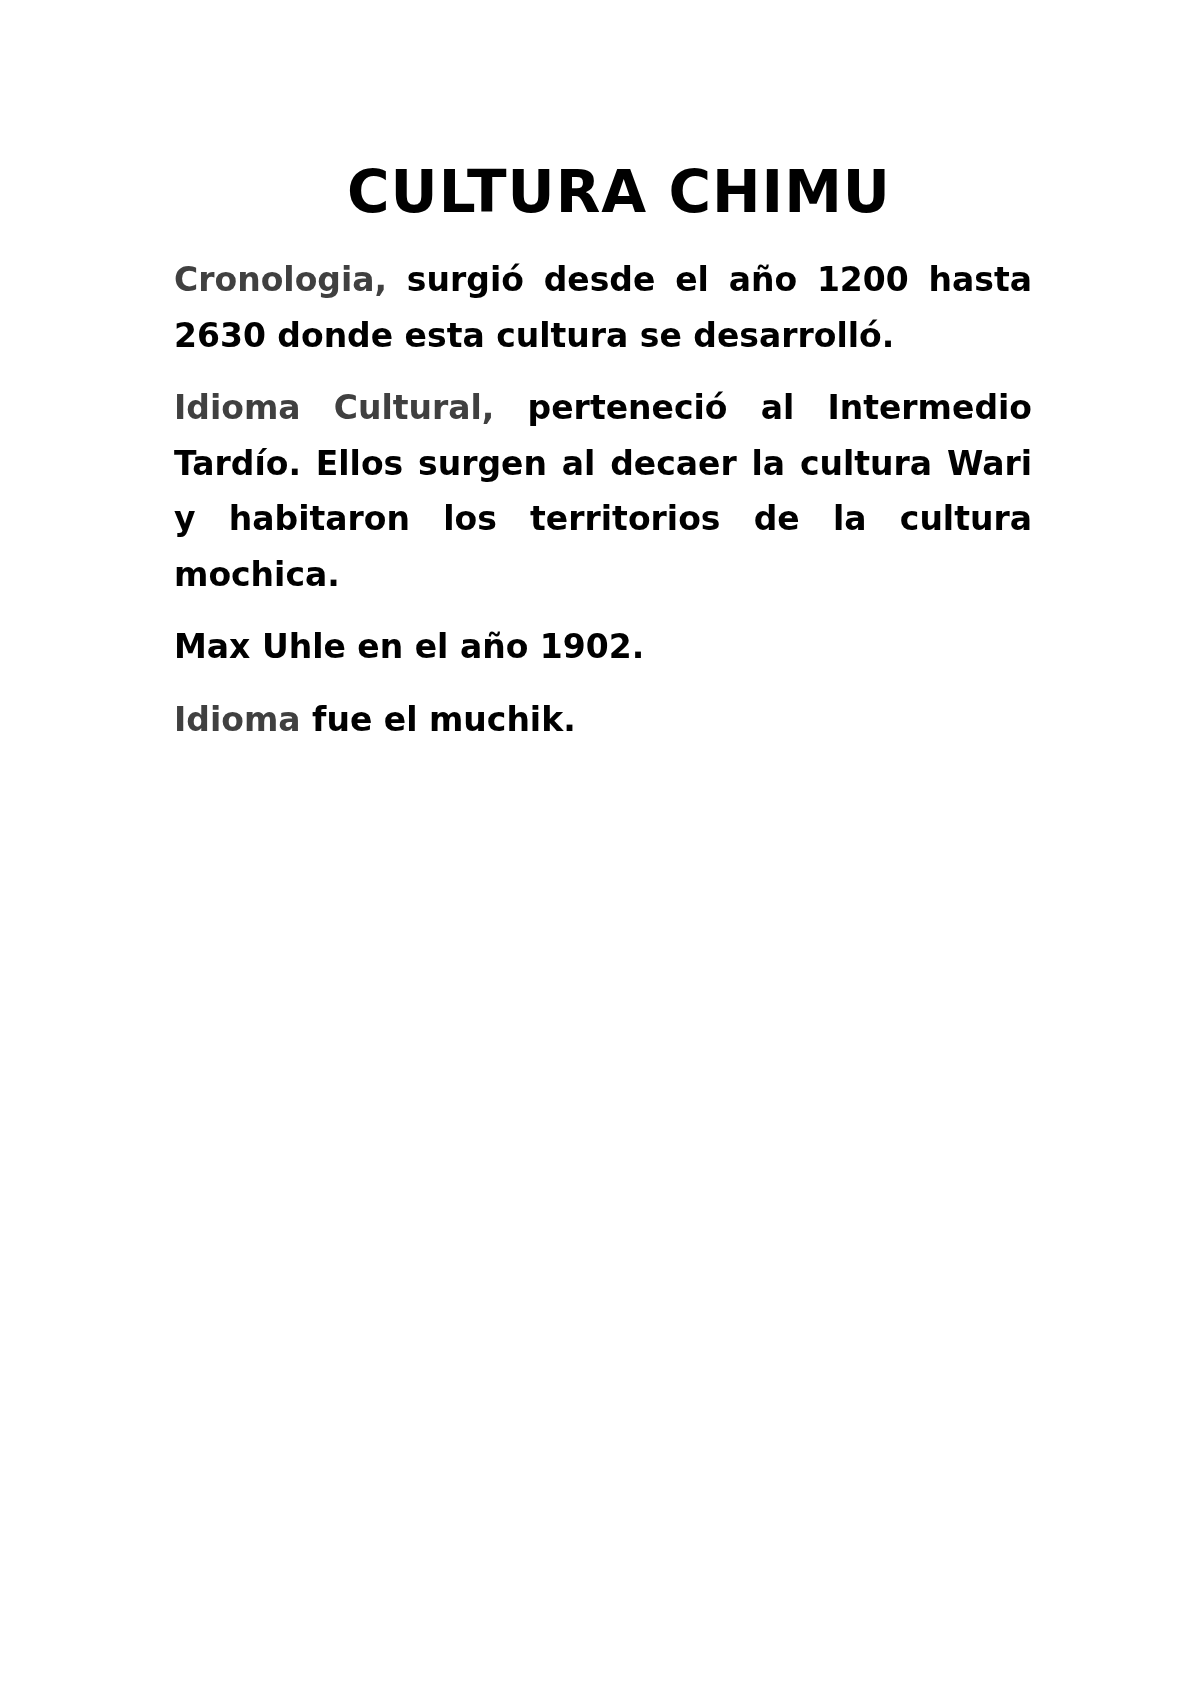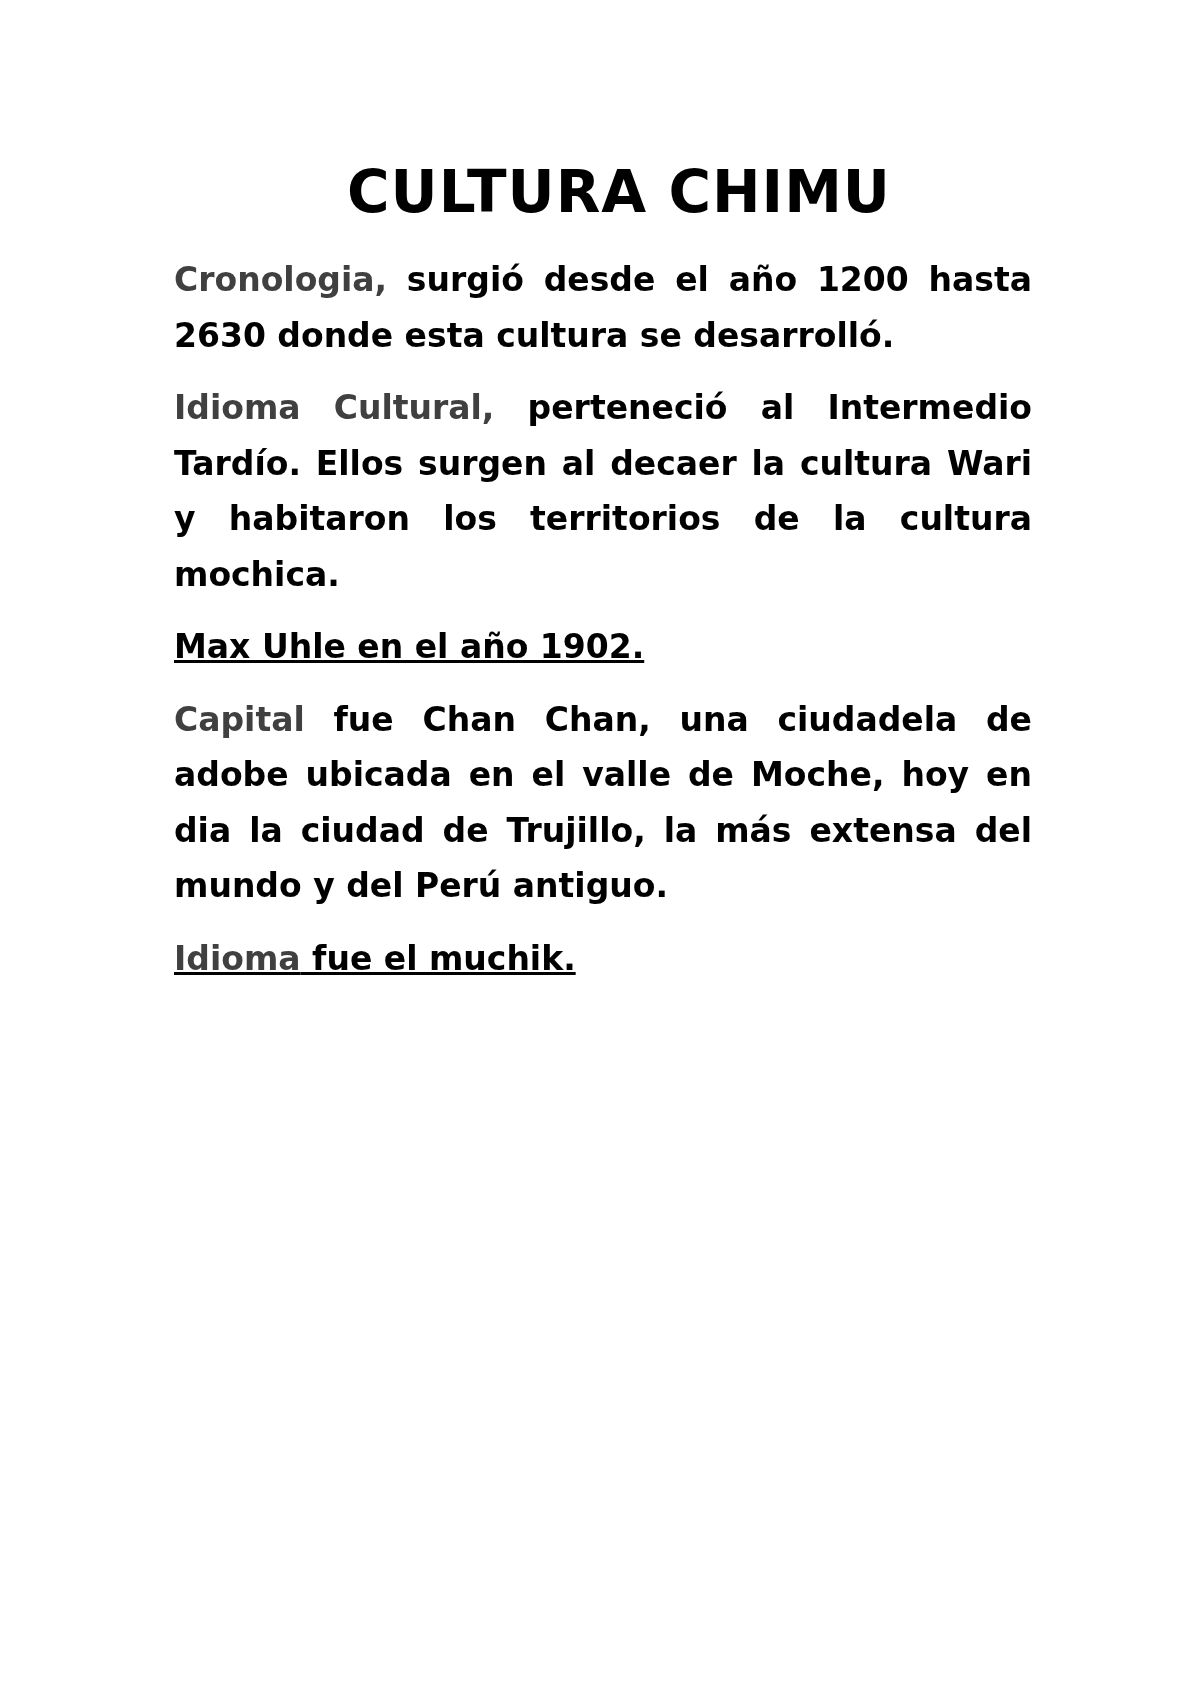--- a/index.html
+++ b/index.html
@@ -41,38 +41,36 @@
     }
     .para {
       margin: 0 0 17px 0;
       font-weight: bold;
       font-size: 33px;
       line-height: 55.5px;
       text-align: justify;
     }
     .para.nojust {
       text-align: left;
-      text-decoration: underline;
     }
     .key {
       color: #404040;
     }
   </style>
 </head>
 <body>
 
 <div class="page">
   <h1 class="title">CULTURA CHIMU</h1>
 
   <div class="body">
     <p class="para"><span class="key">Cronologia,</span><span> surgió desde el año 1200 hasta 2630 donde esta cultura se desarrolló.</span></p>
 
     <p class="para"><span class="key">Idioma Cultural,</span><span> perteneció al Intermedio Tardío. Ellos surgen al decaer la cultura Wari y habitaron los territorios de la cultura mochica.</span></p>
 
 
 
     <p class="para nojust"><span class="key"></span><span>Max Uhle en el año 1902.</span></p>
 
-    <p class="para"><span class="key">Capital</span><span> fue Chan Chan, una ciudadela de adobe ubicada en el valle de Moche, hoy en dia la ciudad de Trujillo, la más extensa del mundo y del Perú antiguo.</span></p>
 
     <p class="para nojust"><span class="key">Idioma</span><span> fue el muchik.</span></p>
   </div>
 </div>
 
 </body></html>

